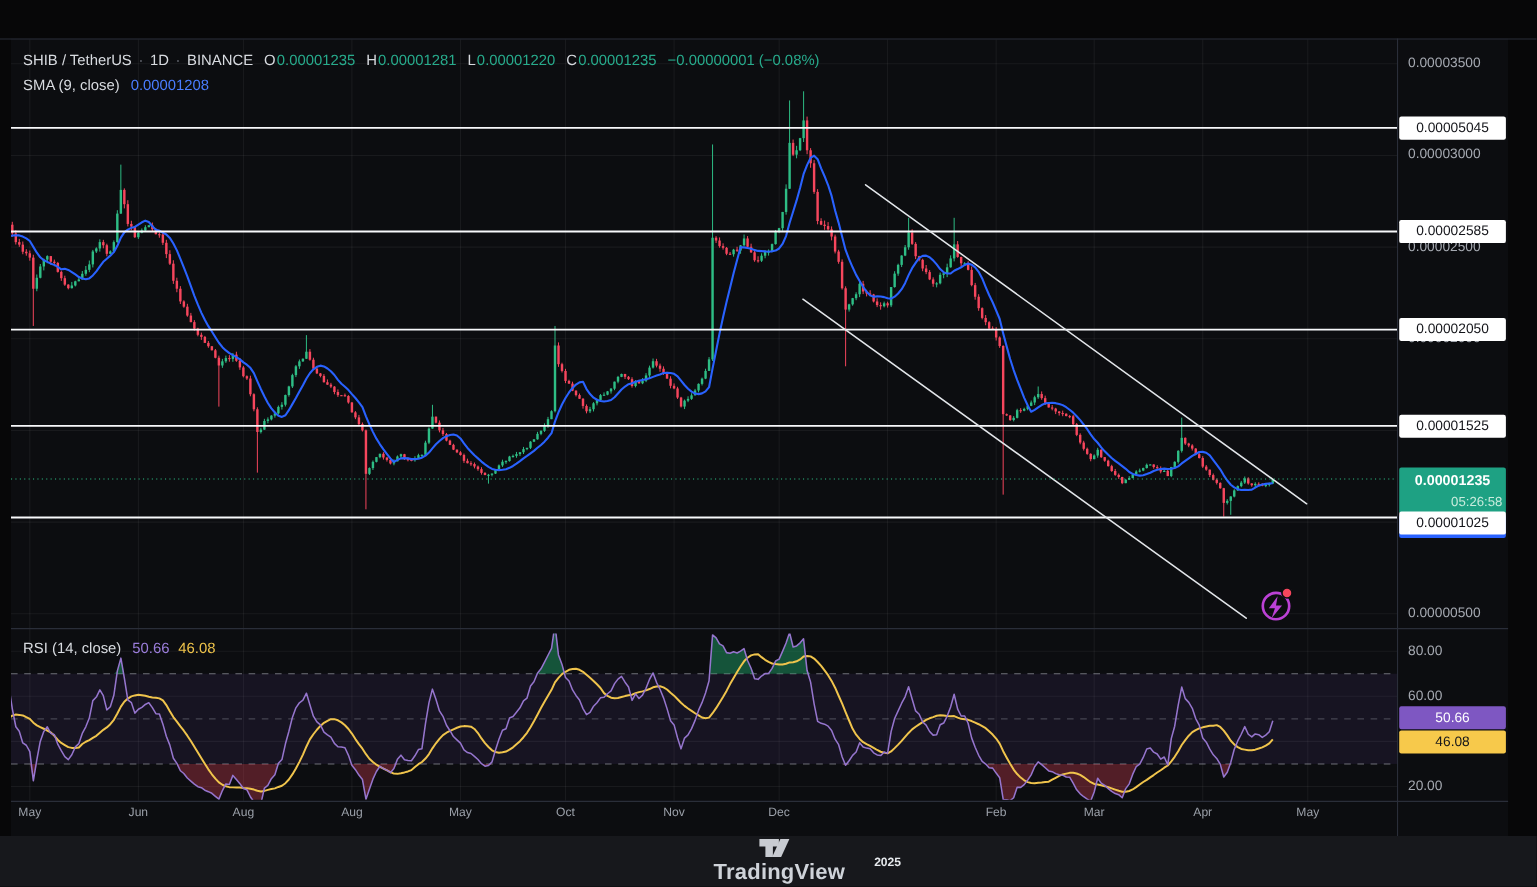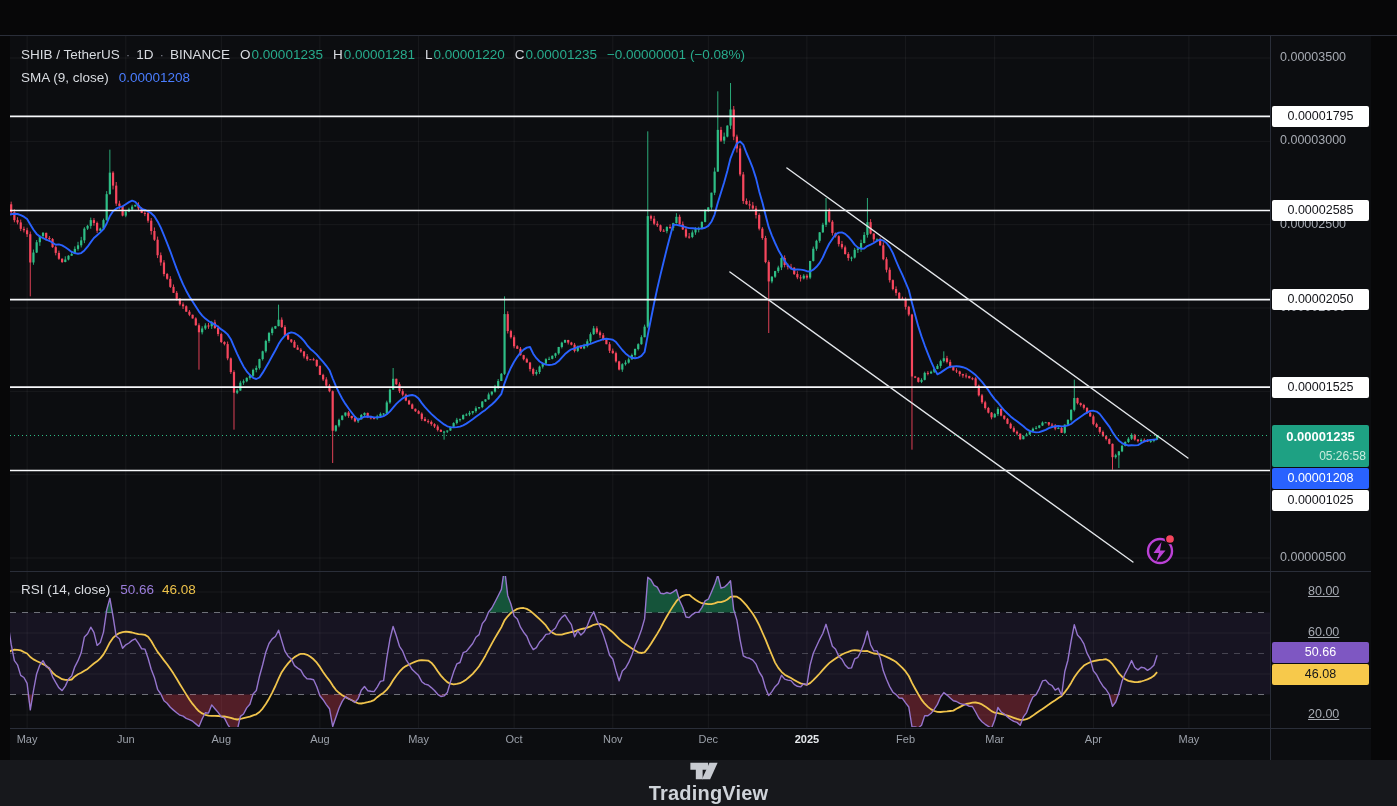--- a/index.html
+++ b/index.html
@@ -12,21 +12,21 @@
   #overlay{position:absolute;left:0;top:0;width:1397px;height:806px;z-index:2;pointer-events:none;}
   .legend-row{position:absolute;left:21px;display:flex;align-items:baseline;font-size:13.5px;color:#d8dbe0;white-space:nowrap;}
   .legend-row .sep{color:#787b86;margin:0 6px;}
   .legend-row .lab{color:#d8dbe0;margin-left:10px;}
   .legend-row .val{color:#27ab8c;margin-left:1px;}
   .legend-row .chg{margin-left:10px;}
   .legend-row .sma-val{color:#4a7dff;margin-left:10px;}
   .legend-row .rsi-val{color:#9b7ddb;margin-left:10px;}
   .legend-row .rsi-ma-val{color:#edc24a;margin-left:8px;}
   .axis-label{position:absolute;left:1280px;font-size:12.5px;color:#a6aab2;z-index:1;}
-  .rsi-label{position:absolute;left:1308px;font-size:12.5px;color:#a6aab2;z-index:1;text-decoration:underline;}
+  .rsi-label{position:absolute;left:1280px;font-size:12.5px;color:#a6aab2;z-index:1;}
   .badge{position:absolute;left:1272px;width:97px;text-align:center;font-size:12.5px;border-radius:2px;z-index:2;box-sizing:border-box;}
   .badge.white{background:#ffffff;color:#131419;height:21px;line-height:21px;}
   .badge.green{color:#fff;height:42px;}
   .badge.green .v{font-weight:bold;line-height:23px;font-size:13px;}
   .badge.green .cd{font-size:12px;line-height:17px;color:#c9ecdd;padding-left:44px;}
   .badge.blue{color:#fff;height:21px;line-height:21px;}
   .badge.purple{color:#fff;height:21px;line-height:21px;}
   .badge.yellow{color:#15161a;height:21px;line-height:21px;}
   .time-label{position:absolute;width:44px;text-align:center;font-size:11px;color:#9ba0a9;top:733px;}
   .time-label.bold{color:#e6e9ed;font-weight:bold;}
@@ -867,44 +867,44 @@
     <div class="legend-row" id="legend3" style="top:582px">
       <span>RSI (14, close)</span>
       <span class="rsi-val">50.66</span>
       <span class="rsi-ma-val">46.08</span>
     </div>
   <div class="axis-label" style="top: 50px;">0.00003500</div>
       <div class="axis-label" style="top: 133.333px;">0.00003000</div>
       <div class="axis-label" style="top: 216.667px;">0.00002500</div>
       <div class="axis-label" style="top: 300px;">0.00002000</div>
       <div class="axis-label" style="top: 550px;">0.00000500</div>
-      <div class="badge white" style="top: 105.833px;">0.00001795</div>
+      <div class="badge white" style="top: 105.833px;">0.00005045</div>
       <div class="badge white" style="top: 200px;">0.00002585</div>
       <div class="badge white" style="top: 289.167px;">0.00002050</div>
       <div class="badge white" style="top: 376.667px;">0.00001525</div>
       <div class="badge green" style="top: 424.5px; background: rgb(30, 161, 131);">
         <div class="v">0.00001235</div>
         <div class="cd">05:26:58</div>
       </div>
       <div class="badge blue" style="top: 467.5px; background: rgb(41, 98, 255);">0.00001208</div>
-      <div class="badge white" style="top: 490px;">0.00001025</div>
+      <div class="badge white" style="top: 465px;">0.00001025</div>
       <div class="rsi-label" style="top: 584px;">80.00</div>
       <div class="rsi-label" style="top: 625px;">60.00</div>
       <div class="rsi-label" style="top: 707px;">20.00</div>
       <div class="badge purple" style="top: 641.647px; background: rgb(126, 87, 194);">50.66</div>
       <div class="badge yellow" style="top: 663.647px; background: rgb(247, 201, 75);">46.08</div>
       <div class="time-label" style="left: 5.098px;">May</div>
       <div class="time-label" style="left: 103.771px;">Jun</div>
       <div class="time-label" style="left: 199.261px;">Aug</div>
       <div class="time-label" style="left: 297.934px;">Aug</div>
       <div class="time-label" style="left: 396.607px;">May</div>
       <div class="time-label" style="left: 492.097px;">Oct</div>
       <div class="time-label" style="left: 590.77px;">Nov</div>
       <div class="time-label" style="left: 686.26px;">Dec</div>
-      <div class="time-label bold" style="left: 784.933px;">2025</div>
+      <div class="time-label bold" style="left: 784.933px; margin-top: 45px;">2025</div>
       <div class="time-label" style="left: 883.606px;">Feb</div>
       <div class="time-label" style="left: 972.73px;">Mar</div>
       <div class="time-label" style="left: 1071.4px;">Apr</div>
       <div class="time-label" style="left: 1166.89px;">May</div>
     </div>
 
   <div class="footer">
     <span class="tv-logo">
       <svg width="30" height="22" viewBox="0 0 44 30">
         <path d="M2 3 h26 v10 h-8 v14 h-10 V13 H2 z" fill="#c8cbd1"></path>

